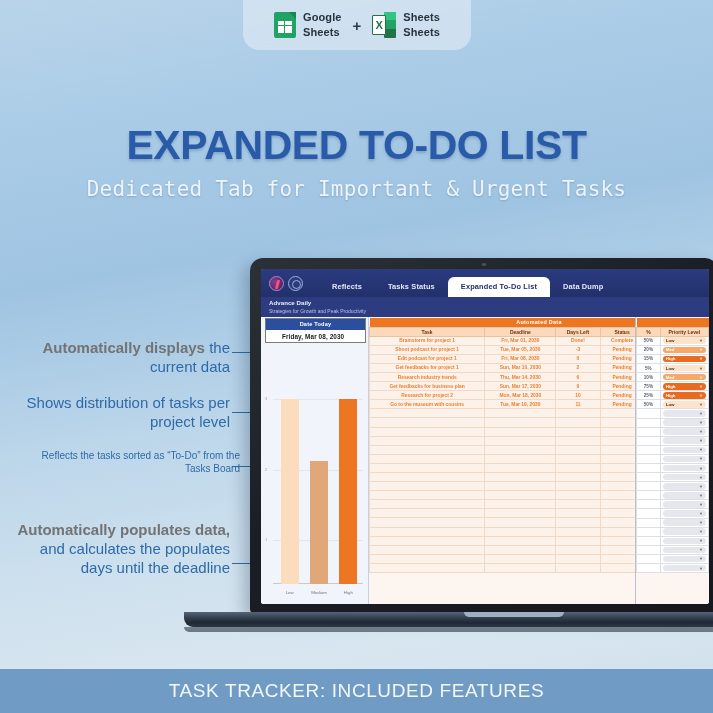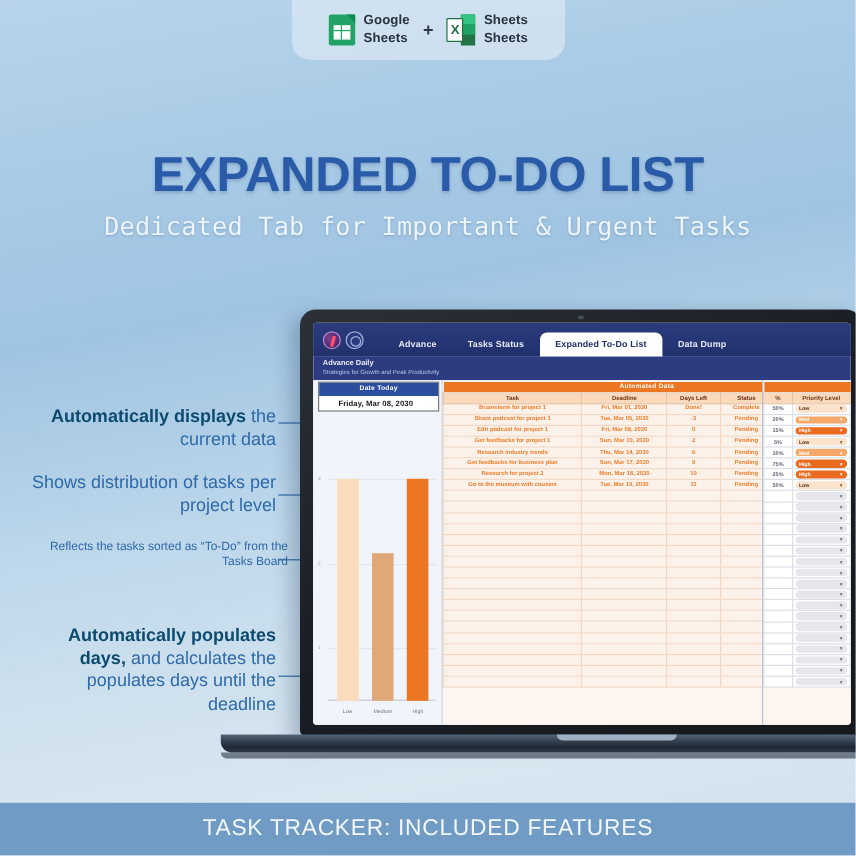--- a/index.html
+++ b/index.html
@@ -120,21 +120,21 @@
   .pri-td{ border:.4px solid #dcdfe8; background:#fff; padding:0 2px;}
   .pill{ display:flex; align-items:center; justify-content:space-between; border-radius:6px; font-size:4.4px; font-weight:bold; height:6.6px; padding:0 3px; color:#5b3216;}
   .pill .cv{ font-size:4px; opacity:.8;}
   .p-low{ background:#fce3cb;} .p-med{ background:#f7a868; color:#fff;} .p-high{ background:#ea6a1e; color:#fff;}
   .p-empty{ background:#e6e7ec; color:#e6e7ec;}
   .p-empty .cv{ color:#6a6f7d; opacity:1;}
   .vline{position:absolute;top:0;bottom:0;width:1px;background:#b9bfd2;}
 
   
   .anno{ position:absolute; color:#2f6aa8; text-align:right; line-height:1.28; }
-  .anno b{ color:#0c4a6e; }
+  .anno b{ color:#737373; }
   .anno-1{ left:15px; top:338px; width:215px; font-size:15px;}
   .anno-2{ left:15px; top:393px; width:215px; font-size:15px;}
   .anno-3{ left:25px; top:450px; width:215px; font-size:10px;}
   .anno-4{ left:15px; top:520px; width:215px; font-size:15px;}
   .lead{ position:absolute; height:1px; background:#2f6aa8; }
   .dot{ position:absolute; width:7px;height:7px;border-radius:50%; background:#1c3f8f;}
 
   
   #bottombar{ position:absolute; left:0; bottom:0; width:713px; height:44px; background:#6f9bc4;
      display:flex; align-items:center; justify-content:center;}
@@ -178,21 +178,21 @@
 <div class="anno anno-1">
   <b>Automatically displays</b><span> the current data</span>
 </div>
 <div class="anno anno-2">
   <span>Shows distribution of tasks per project level</span>
 </div>
 <div class="anno anno-3">
   <span>Reflects the tasks sorted as “To-Do” from the Tasks Board</span>
 </div>
 <div class="anno anno-4">
-  <b>Automatically populates days,</b><span> and calculates the populates days until the deadline</span>
+  <b>Automatically populates data,</b><span> and calculates the populates days until the deadline</span>
 </div>
 <div class="lead" style="left:232px;top:352px;width:56px;"></div>
 <div class="lead" style="left:232px;top:412px;width:68px;"></div>
 <div class="lead" style="left:232px;top:466px;width:214px;"></div>
 <div class="lead" style="left:232px;top:563px;width:386px;"></div>
 <div class="lead" style="left:446px;top:412px;width:1px;height:55px;"></div>
 <div class="lead" style="left:618px;top:412px;width:1px;height:152px;"></div>
 <div class="dot" style="left:287px;top:409px;"></div>
 <div class="dot" style="left:443px;top:409px;"></div>
 <div class="dot" style="left:615px;top:409px;"></div>
@@ -201,21 +201,21 @@
   <div id="lid">
     <div id="cam"></div>
     <div id="screen">
 
       <div id="navbar">
         <div class="nav-logos">
           <span class="logo-c logo-a"></span>
           <span class="logo-c logo-b"></span>
         </div>
         <div class="tabs">
-          <div class="tab">Advance</div>
+          <div class="tab">Reflects</div>
           <div class="tab">Tasks Status</div>
           <div class="tab active">Expanded To-Do List</div>
           <div class="tab">Data Dump</div>
         </div>
       </div>
       <div id="subbar">
         <div class="sb-t">Advance Daily</div>
         <div class="sb-s">Strategies for Growth and Peak Productivity</div>
       </div>
 

